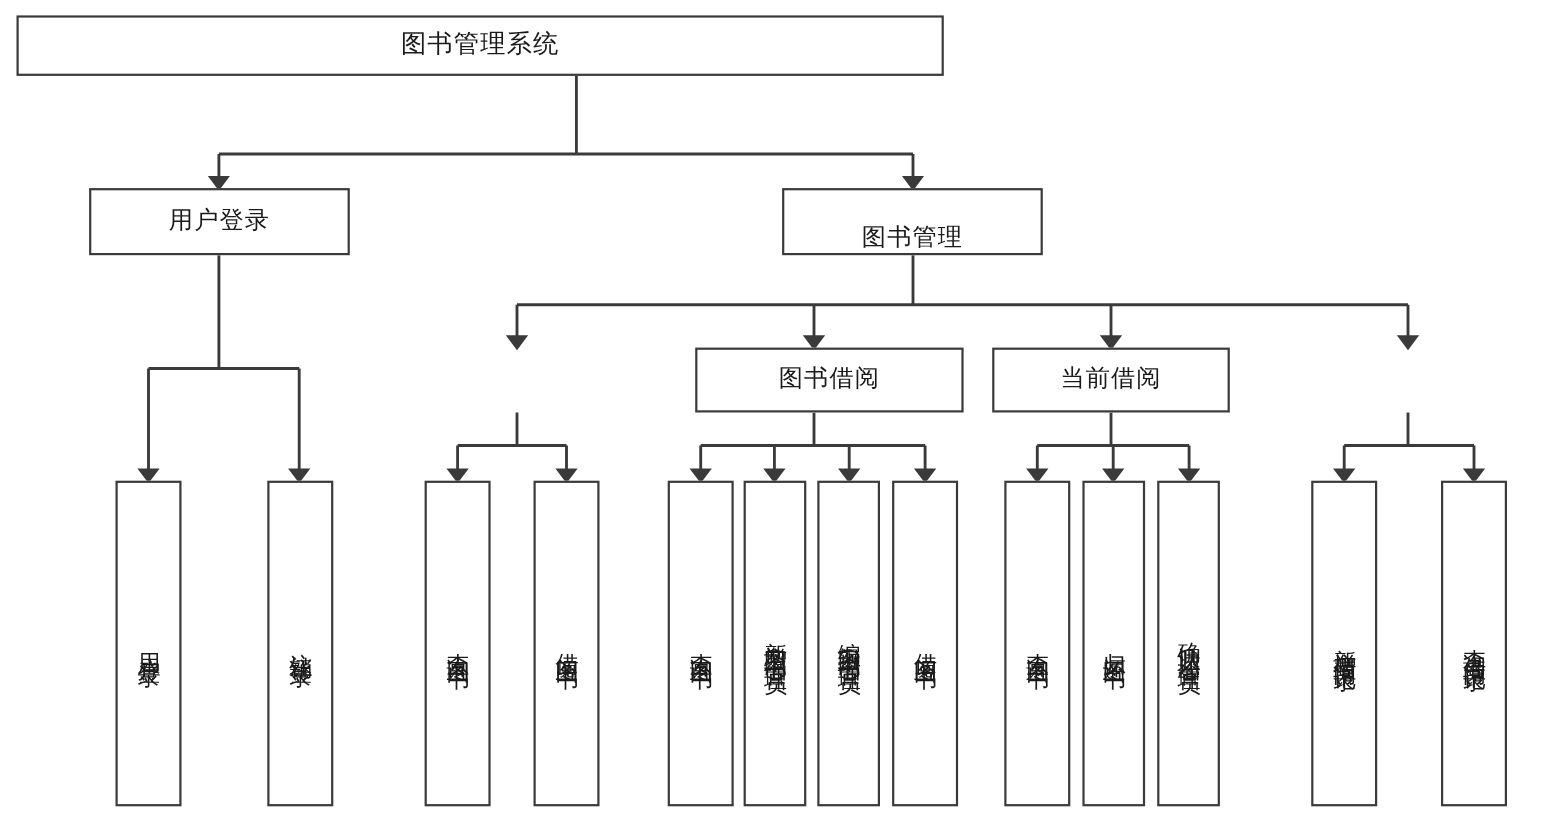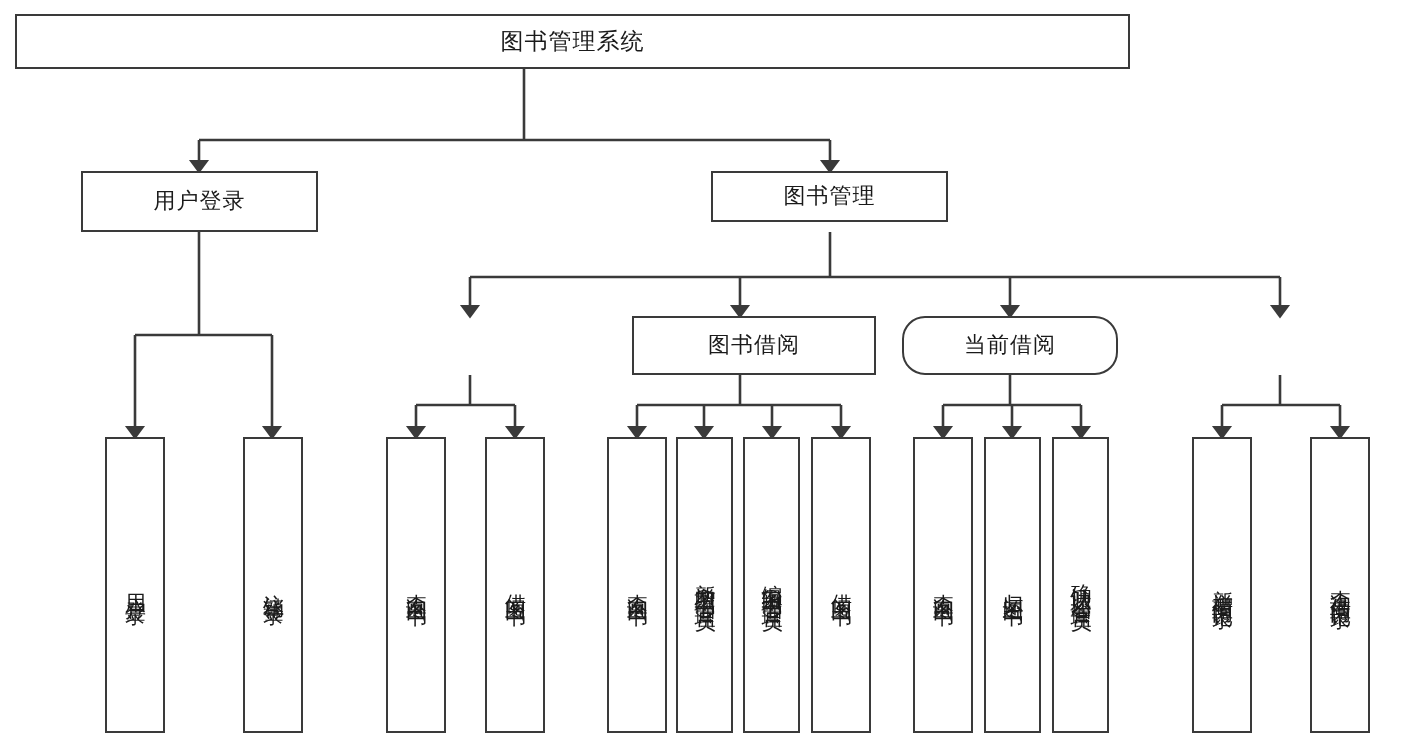--- a/index.html
+++ b/index.html
@@ -119,35 +119,35 @@
       <path d="M1012,405 L1012,429" marker-end="url(#arrowhead)"></path>
       <path d="M1081,405 L1081,429" marker-end="url(#arrowhead)"></path>
 
       <path d="M1280,375 L1280,405"></path>
       <path d="M1222,405 L1340,405"></path>
       <path d="M1222,405 L1222,429" marker-end="url(#arrowhead)"></path>
       <path d="M1340,405 L1340,429" marker-end="url(#arrowhead)"></path>
     </g>
   </svg>
 
-  <div class="node node-h node-root" style="left:15px; top:14px; width:1115px; height:55px;">
+  <div class="node node-h node-root" style="left:15px; top:14px; width:843px; height:55px;font-family:Liberation Mono, monospace;">
     <span>图书管理系统</span>
   </div>
 
   <div class="node node-h" style="left:81px; top:171px; width:237px; height:61px;">
     <span>用户登录</span>
   </div>
-  <div class="node node-h" style="left:711px; top:171px; width:237px; height:51px;">
+  <div class="node node-h" style="left:711px; top:171px; width:237px; height:61px;align-items:flex-end;">
     <span>图书管理</span>
   </div>
 
   <div class="node node-h" style="left:632px; top:316px; width:244px; height:59px;">
     <span>图书借阅</span>
   </div>
-  <div class="node node-h" style="left:902px; top:316px; width:216px; height:59px;border-radius:23px;">
+  <div class="node node-h" style="left:902px; top:316px; width:216px; height:59px;">
     <span>当前借阅</span>
   </div>
 
   <div class="node node-v" style="left:105px; top:437px; width:60px; height:296px;">
     <span class="vtext">用户登录</span>
   </div>
   <div class="node node-v" style="left:243px; top:437px; width:60px; height:296px;">
     <span class="vtext">注销登录</span>
   </div>
 

